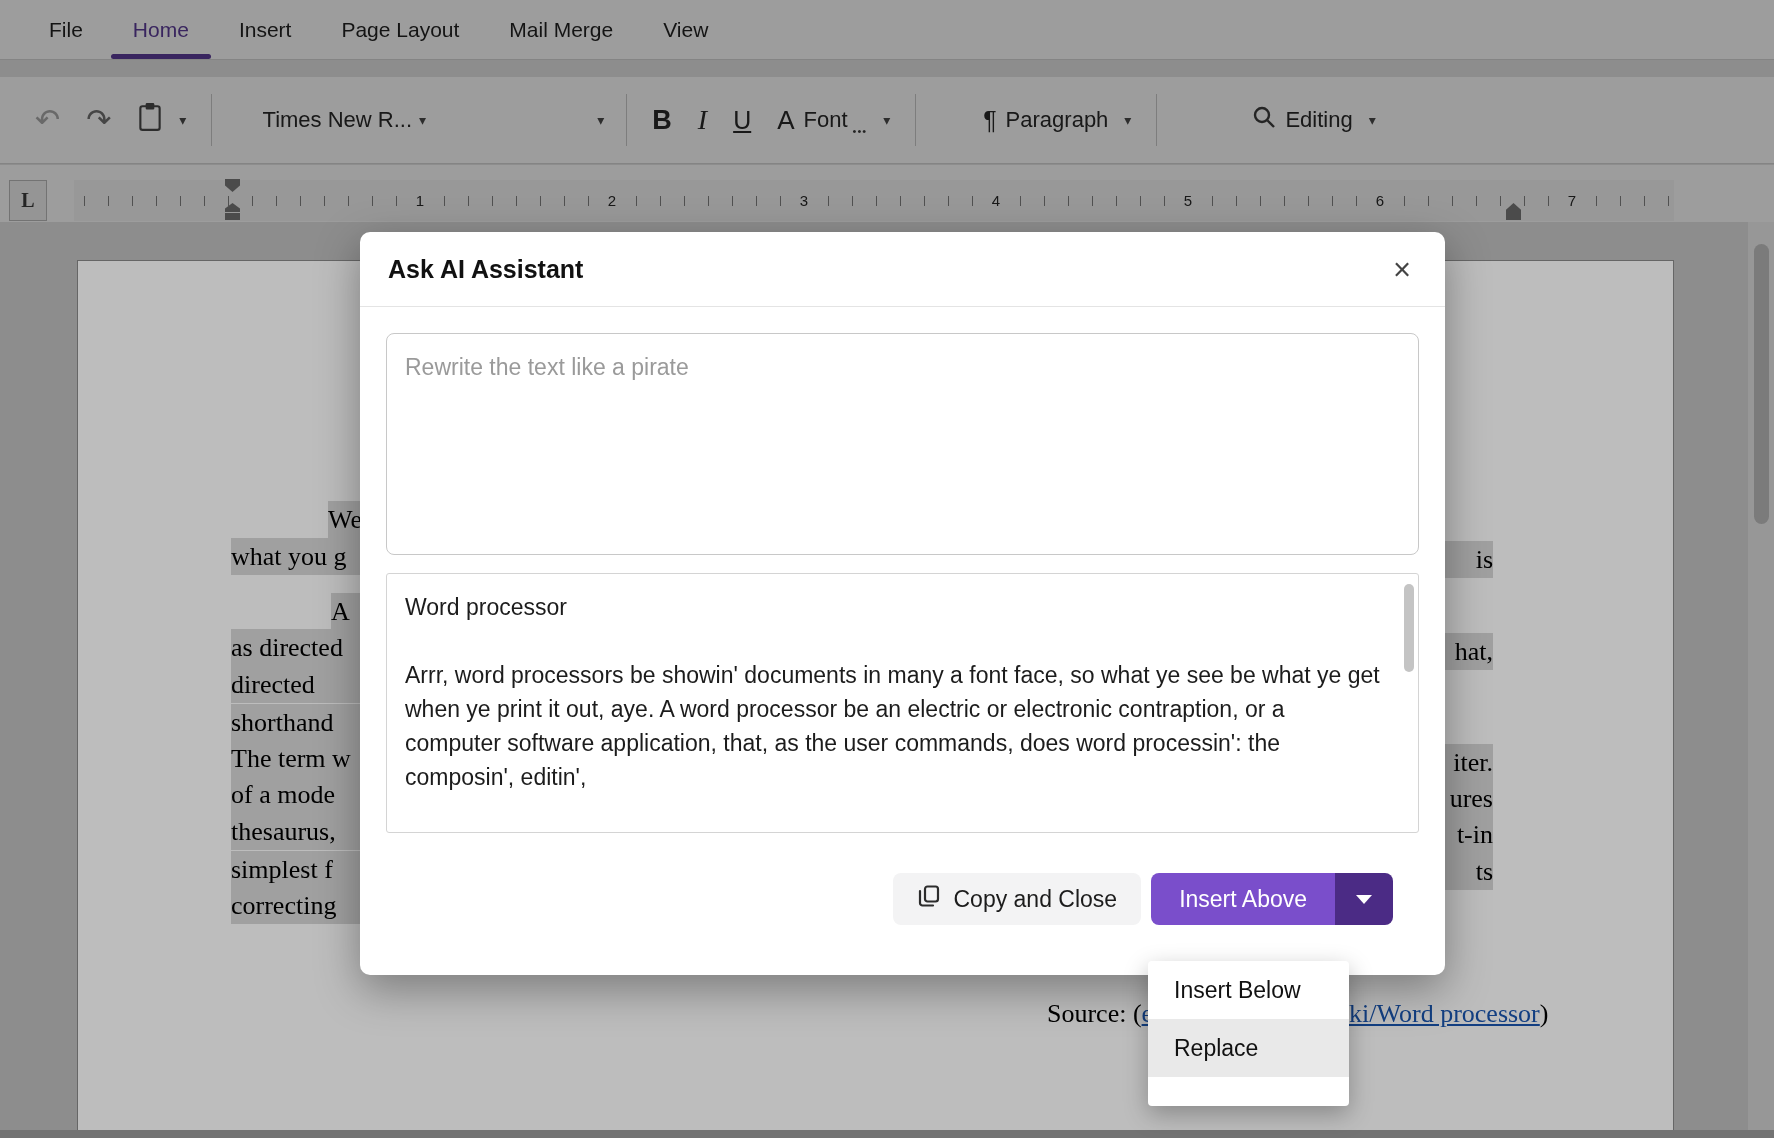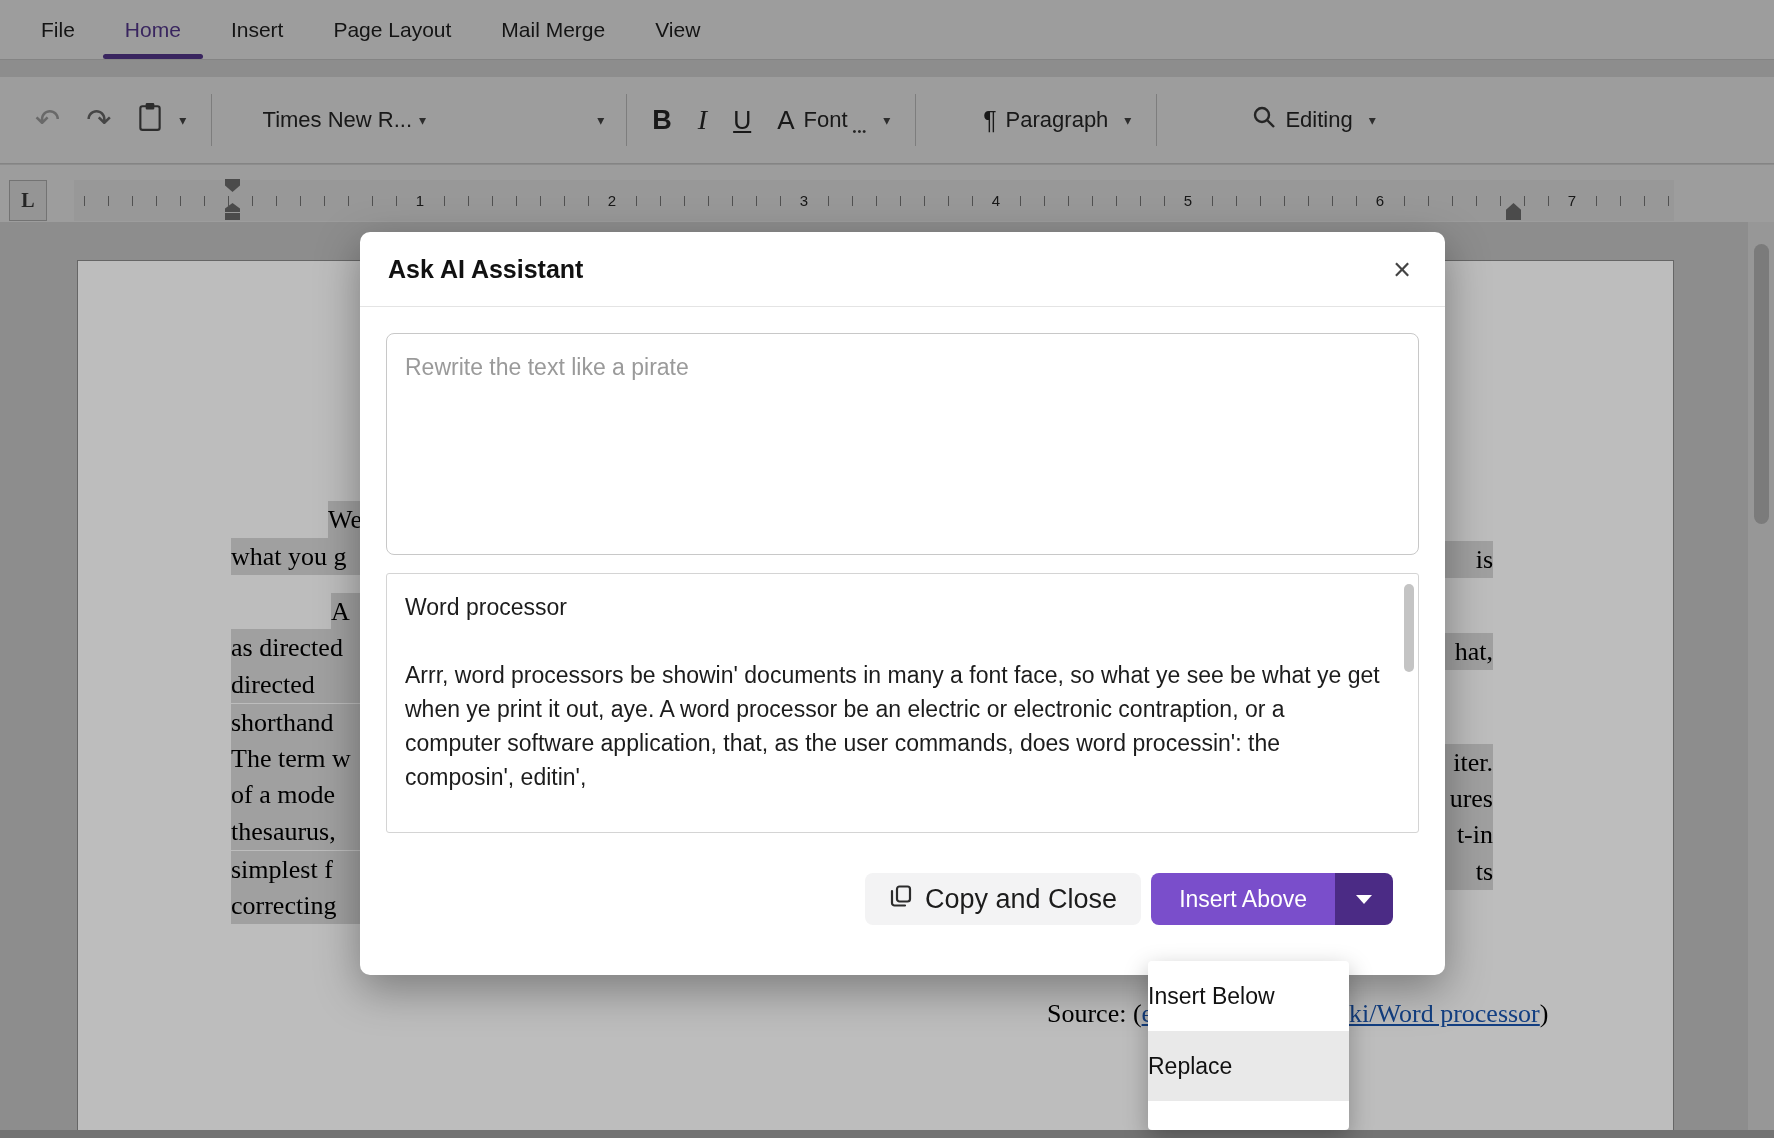--- a/index.html
+++ b/index.html
@@ -6,21 +6,21 @@
   html,body { margin:0; padding:0; }
   body {
     width:1774px; height:1138px; position:relative; overflow:hidden;
     font-family:"Liberation Sans", sans-serif; background:#bfbfbf;
   }
 
   
   .menubar {
     position:absolute; top:0; left:0; right:0; height:60px;
     background:#d4d4d4; border-bottom:1px solid #b3b3b3;
-    display:flex; align-items:stretch; padding-left:16px; z-index:1;
+    display:flex; align-items:stretch; padding-left:24px; z-index:1;
   }
   .tab {
     font-size:21px; color:#1c1c1c; padding:0 25px; display:flex; align-items:center;
     position:relative; cursor:pointer; white-space:nowrap;
   }
   .tab.active { color:var(--active-tab,#4e3380); }
   .tab.active::after {
     content:""; position:absolute; left:3px; right:3px; bottom:0; height:5px;
     background:var(--active-tab,#4e3380); border-radius:3px;
   }
@@ -127,40 +127,40 @@
   .result-heading { margin:0 0 34px 0; font-weight:400; }
   .result-body { margin:0; }
   .result-thumb { position:absolute; right:4px; top:10px; width:10px; height:88px; background:#c4c4c4; border-radius:5px; cursor:pointer; }
   .dlg-footer {
     display:flex; justify-content:flex-end; align-items:center; gap:10px;
     margin-top:40px; padding-right:26px;
   }
   .btn-copy {
     height:52px; display:flex; align-items:center; gap:12px; padding:0 24px;
     background:#f3f3f4; border:none; border-radius:8px; font-family:"Liberation Sans",sans-serif;
-    font-size:27px; color:#1c1c1c; cursor:pointer;
+    font-size:23px; color:#1c1c1c; cursor:pointer;
   }
   .split { display:flex; height:52px; border-radius:8px; overflow:hidden; }
   .split-main {
     background:var(--accent,#7a4ecb); color:#fff; font-size:23px;
     display:flex; align-items:center; padding:0 28px; cursor:pointer; border:none;
     font-family:"Liberation Sans",sans-serif;
   }
   .split-toggle {
     background:var(--accent-dark,#4b2b85); width:58px; display:flex; align-items:center;
     justify-content:center; cursor:pointer; border:none;
   }
   .tri { width:0; height:0; border-left:8px solid transparent; border-right:8px solid transparent; border-top:9px solid #fff; }
 
   
   .ai-menu {
     position:absolute; left:1148px; top:961px; width:201px; background:#fff;
     border-radius:4px; box-shadow:0 8px 24px rgba(0,0,0,0.28); z-index:30; padding-bottom:29px;
   }
-  .menu-item { height:70px; display:flex; align-items:center; font-size:23px; color:#111; cursor:pointer; }
+  .menu-item { height:58px; display:flex; align-items:center; padding-left:26px; font-size:23px; color:#111; cursor:pointer; }
   .menu-item.highlighted { background:#e9e9e9; }
 </style>
 </head>
 <body>
 
 <header class="menubar">
   <div class="tab">File</div>
   <div class="tab active">Home</div>
   <div class="tab">Insert</div>
   <div class="tab">Page Layout</div>

